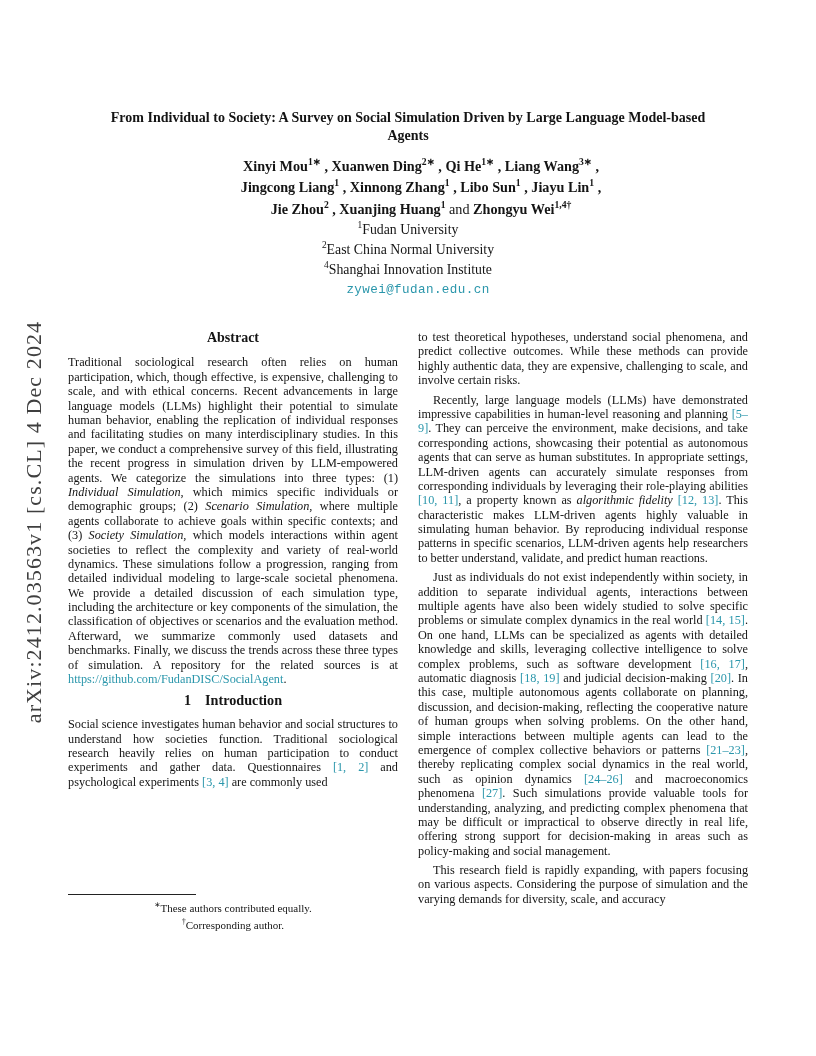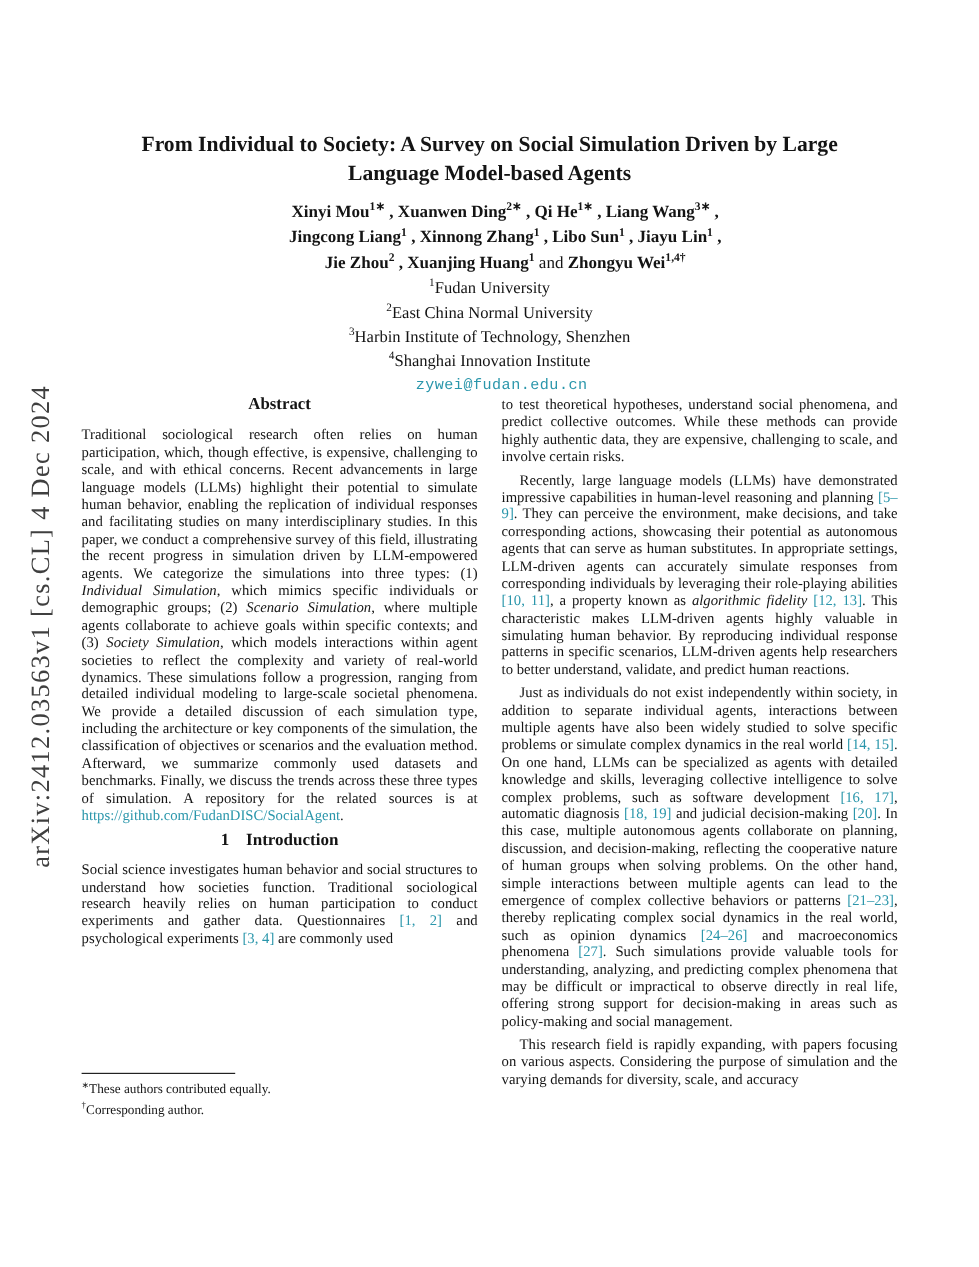--- a/index.html
+++ b/index.html
@@ -21,21 +21,21 @@
   .arxiv-banner{
     position:absolute;left:34px;top:522px;
     transform:translate(-50%,-50%) rotate(-90deg);
     white-space:nowrap;
     font-size:22px;letter-spacing:1.1px;color:#3f3f3f;
   }
 
   
   .paper-header{position:absolute;top:109px;left:0;width:816px;text-align:center;}
   .title{
-    font-size:18px;font-weight:bold;line-height:1.32;
+    font-size:14px;font-weight:bold;line-height:1.32;
     margin:0 auto 10px;max-width:602px;
   }
   .author-line{font-size:14.2px;font-weight:bold;line-height:1.5;margin-left:26px;}
   .author-line .rm{font-weight:normal;}
   .affiliation-line{font-size:13.8px;line-height:1.46;}
   .email{
     font-family:"Liberation Mono", monospace;
     font-size:12.6px;color:var(--link);
     margin-top:3px;letter-spacing:0.4px;margin-left:20px;
   }
@@ -54,42 +54,41 @@
   .para{margin:0 0 5px;}
   .para.indent{text-indent:15px;}
 
   .link,.cite{cursor:pointer;}
   .link{color:var(--link);}
   .cite{color:var(--cite);}
 
   
   .footnote-block{
     position:absolute;left:68px;top:894px;width:330px;
-    font-size:11px;line-height:1.55;text-align:left;
+    font-size:11px;line-height:1.55;text-align:center;
   }
   .footnote-rule{width:128px;border-top:1px solid #222;margin-bottom:5px;}
 </style>
 </head>
 <body>
 
 <div class="page">
 
   <div class="arxiv-banner">arXiv:2412.03563v1 [cs.CL] 4 Dec 2024</div>
 
   <header class="paper-header">
     <h1 class="title">From Individual to Society: A Survey on Social Simulation Driven by Large Language Model-based Agents</h1>
     <div class="authors">
       <div class="author-line">Xinyi Mou<sup>1∗</sup> , Xuanwen Ding<sup>2∗</sup> , Qi He<sup>1∗</sup> , Liang Wang<sup>3∗</sup> ,</div>
       <div class="author-line">Jingcong Liang<sup>1</sup> , Xinnong Zhang<sup>1</sup> , Libo Sun<sup>1</sup> , Jiayu Lin<sup>1</sup> ,</div>
       <div class="author-line">Jie Zhou<sup>2</sup> , Xuanjing Huang<sup>1</sup> <span class="rm">and</span> Zhongyu Wei<sup>1,4†</sup></div>
     </div>
     <div class="affiliations">
       <div class="affiliation-line"><sup>1</sup>Fudan University</div>
       <div class="affiliation-line"><sup>2</sup>East China Normal University</div>
-      <div class="affiliation-line"><sup>3</sup>Harbin Institute of Technology, Shenzhen</div>
       <div class="affiliation-line"><sup>4</sup>Shanghai Innovation Institute</div>
     </div>
     <div class="email">zywei@fudan.edu.cn</div>
   </header>
 
   <section class="col col-left">
     <h2 class="abstract-heading">Abstract</h2>
     <p class="para">Traditional sociological research often relies on human participation, which, though effective, is expensive, challenging to scale, and with ethical concerns. Recent advancements in large language models (LLMs) highlight their potential to simulate human behavior, enabling the replication of individual responses and facilitating studies on many interdisciplinary studies. In this paper, we conduct a comprehensive survey of this field, illustrating the recent progress in simulation driven by LLM-empowered agents. We categorize the simulations into three types: (1) <i>Individual Simulation</i>, which mimics specific individuals or demographic groups; (2) <i>Scenario Simulation</i>, where multiple agents collaborate to achieve goals within specific contexts; and (3) <i>Society Simulation</i>, which models interactions within agent societies to reflect the complexity and variety of real-world dynamics. These simulations follow a progression, ranging from detailed individual modeling to large-scale societal phenomena. We provide a detailed discussion of each simulation type, including the architecture or key components of the simulation, the classification of objectives or scenarios and the evaluation method. Afterward, we summarize commonly used datasets and benchmarks. Finally, we discuss the trends across these three types of simulation. A repository for the related sources is at <span class="link">https://github.com/FudanDISC/SocialAgent</span>.</p>
     <h2 class="section-heading"><span class="section-number">1</span><span>Introduction</span></h2>
     <p class="para">Social science investigates human behavior and social structures to understand how societies function. Traditional sociological research heavily relies on human participation to conduct experiments and gather data. Questionnaires <span class="cite">[1, 2]</span> and psychological experiments <span class="cite">[3, 4]</span> are commonly used</p>

